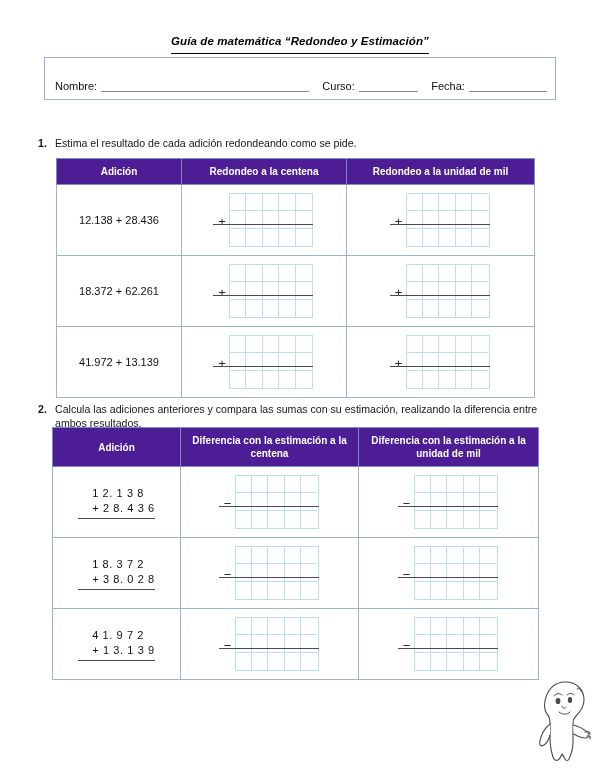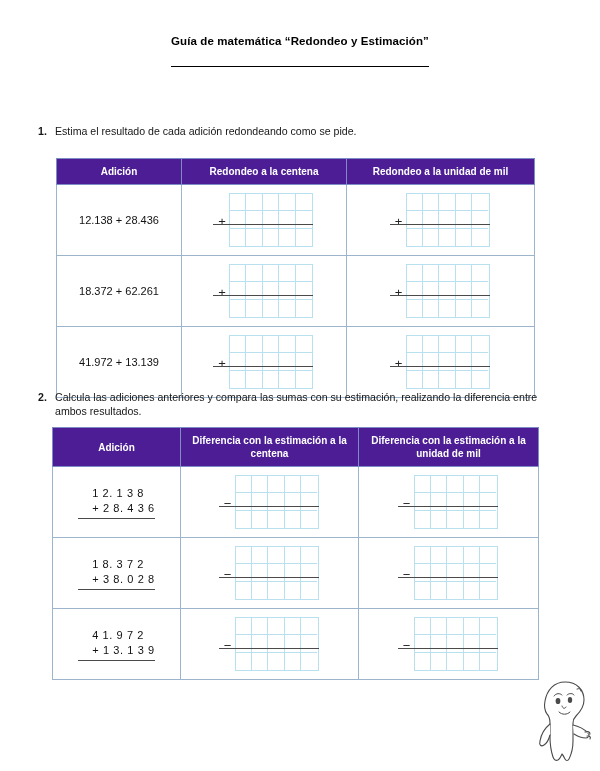--- a/index.html
+++ b/index.html
@@ -26,22 +26,23 @@
     left: 0;
     width: 600px;
     text-align: center;
   }
   .title {
     display: inline-block;
     font-size: 11.5px;
     font-weight: bold;
     letter-spacing: 0.1px;
     border-bottom: 1.3px solid #000;
-    padding-bottom: 19px;
+    padding-bottom: 6px;
     color: #000;
+    font-style: italic;
   }
   
   .namebox {
     position: absolute;
     left: 44px;
     top: 57px;
     width: 512px;
     height: 43px;
     border: 1.2px solid #9fb3c8;
     box-sizing: border-box;
@@ -67,20 +68,21 @@
   .fld-fecha  { width: 82px; }
   .gapx { width: 14px; }
   
   .ex {
     position: absolute;
     left: 38px;
     width: 530px;
     font-size: 10.6px;
     line-height: 14px;
     color: #161616;
+    margin-top: 12px;
   }
   .ex .num {
     font-weight: bold;
     display: inline-block;
     width: 17px;
   }
   .ex .body {
     display: inline-block;
     vertical-align: top;
     width: 505px;
@@ -181,20 +183,32 @@
 </style>
 </head>
 <body>
 
 <div id="page">
 
   <div class="title-wrap">
     <span class="title">Guía de matemática “Redondeo y Estimación”</span>
   </div>
 
+  <div class="namebox">
+    <div class="namebox-inner">
+      <span class="fld-label">Nombre:</span>
+      <span class="fld-line fld-nombre"></span>
+      <span class="gapx"></span>
+      <span class="fld-label">Curso:</span>
+      <span class="fld-line fld-curso"></span>
+      <span class="gapx"></span>
+      <span class="fld-label">Fecha:</span>
+      <span class="fld-line fld-fecha"></span>
+    </div>
+  </div>
 
   <div class="ex" id="ex1">
     <span class="num">1.</span><span class="body">Estima el resultado de cada adición redondeando como se pide.</span>
   </div>
 
   <table class="tbl" id="tbl1">
     <colgroup>
         <col style="width:125px">
         <col style="width:165px">
         <col style="width:188px">

